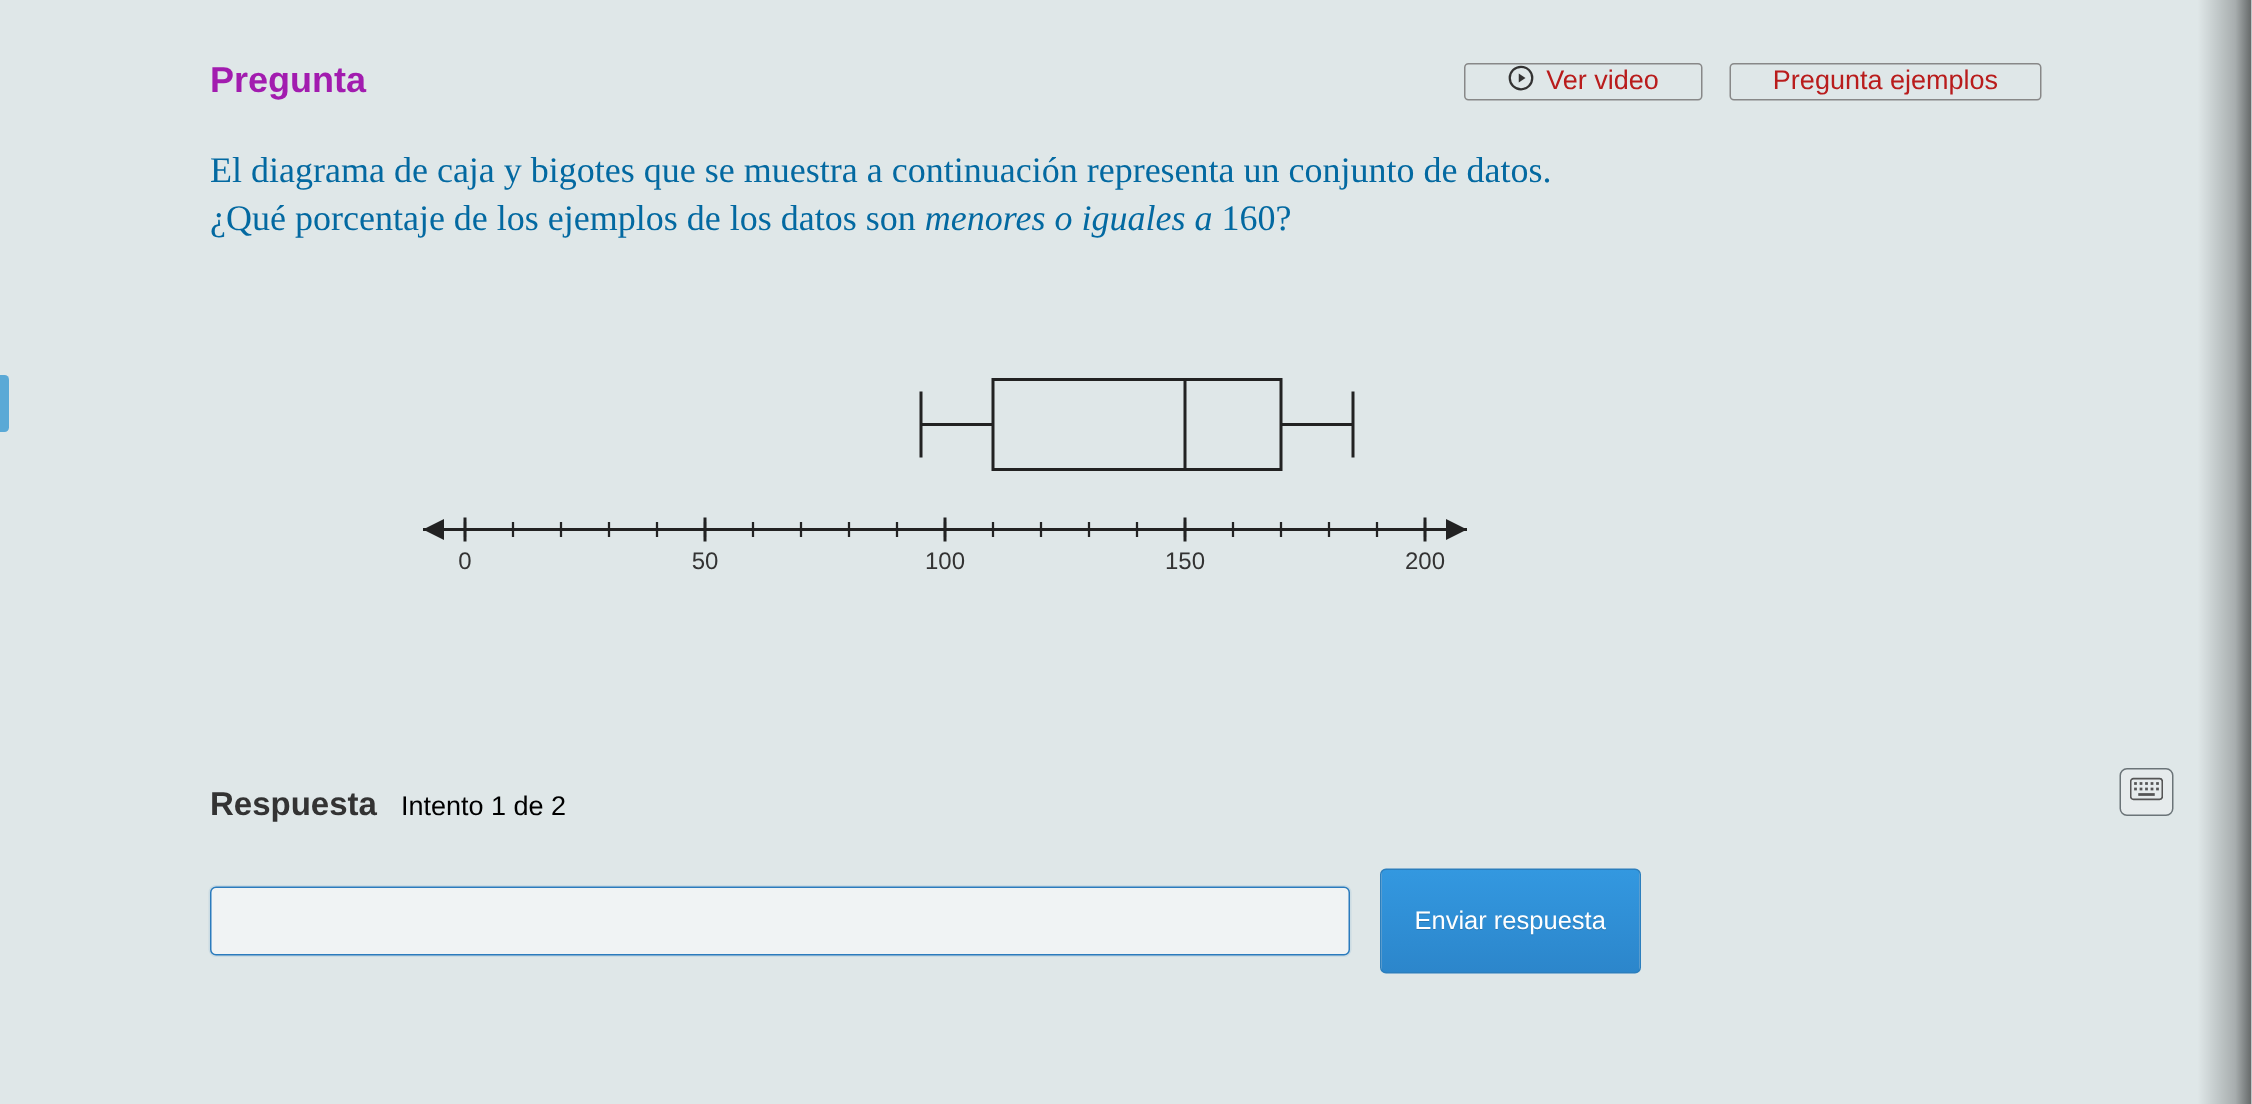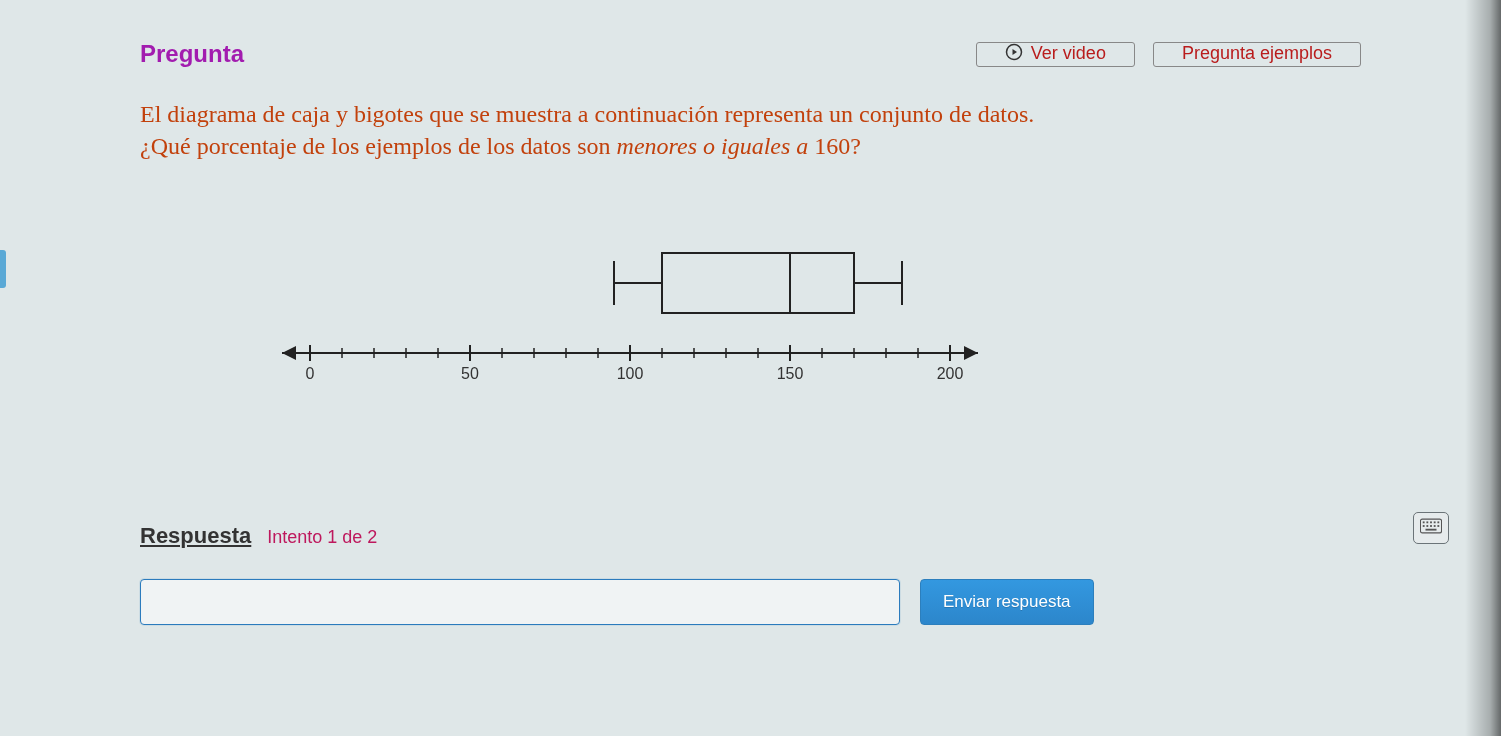--- a/index.html
+++ b/index.html
@@ -40,21 +40,21 @@
     border-radius: 3px;
     cursor: pointer;
     display: flex;
     align-items: flex-start;
     gap: 8px;
   }
   .btn-outline svg { width: 18px; height: 18px; }
   .prompt {
     font-family: Georgia, 'Times New Roman', serif;
     font-size: 24px;
-    color: #c2410c;
+    color: #0369a1;
     line-height: 1.35;
     margin-bottom: 10px;
   }
   .prompt .italic { font-style: italic; }
   .chart-wrap {
     display: flex;
     justify-content: flex-start;
     padding-left: 130px;
     margin-top: 60px;
     margin-bottom: 120px;
@@ -63,26 +63,25 @@
     display: flex;
     align-items: baseline;
     gap: 16px;
     margin-bottom: 30px;
   }
   .answer-title {
     font-family: 'Segoe UI', Arial, sans-serif;
     font-weight: 700;
     font-size: 22px;
     color: #333;
-    text-decoration: underline;
   }
   .attempt {
     font-family: 'Segoe UI', Arial, sans-serif;
     font-size: 18px;
-    color: #be185d;
+    color: #000000;
   }
   .submit-row {
     display: flex;
     align-items: center;
     gap: 20px;
   }
   .answer-input {
     flex: 0 0 760px;
     height: 46px;
     border: 1px solid #2b7bbd;
@@ -93,21 +92,21 @@
     font-family: 'Segoe UI', Arial, sans-serif;
     outline: none;
     box-shadow: 0 0 0 1px rgba(43,123,189,0.1);
   }
   .submit-btn {
     background: #2e8fd9;
     background: linear-gradient(#3398e0, #2c86cb);
     color: #fff;
     border: 1px solid #2c7fbd;
     border-radius: 4px;
-    padding: 12px 22px;
+    padding: 24px 22px;
     font-size: 17px;
     font-family: 'Segoe UI', Arial, sans-serif;
     cursor: pointer;
     text-shadow: 0 1px 0 rgba(0,0,0,0.15);
   }
   .keyboard-fab {
     position: absolute;
     right: 52px;
     bottom: 192px;
     width: 36px;

